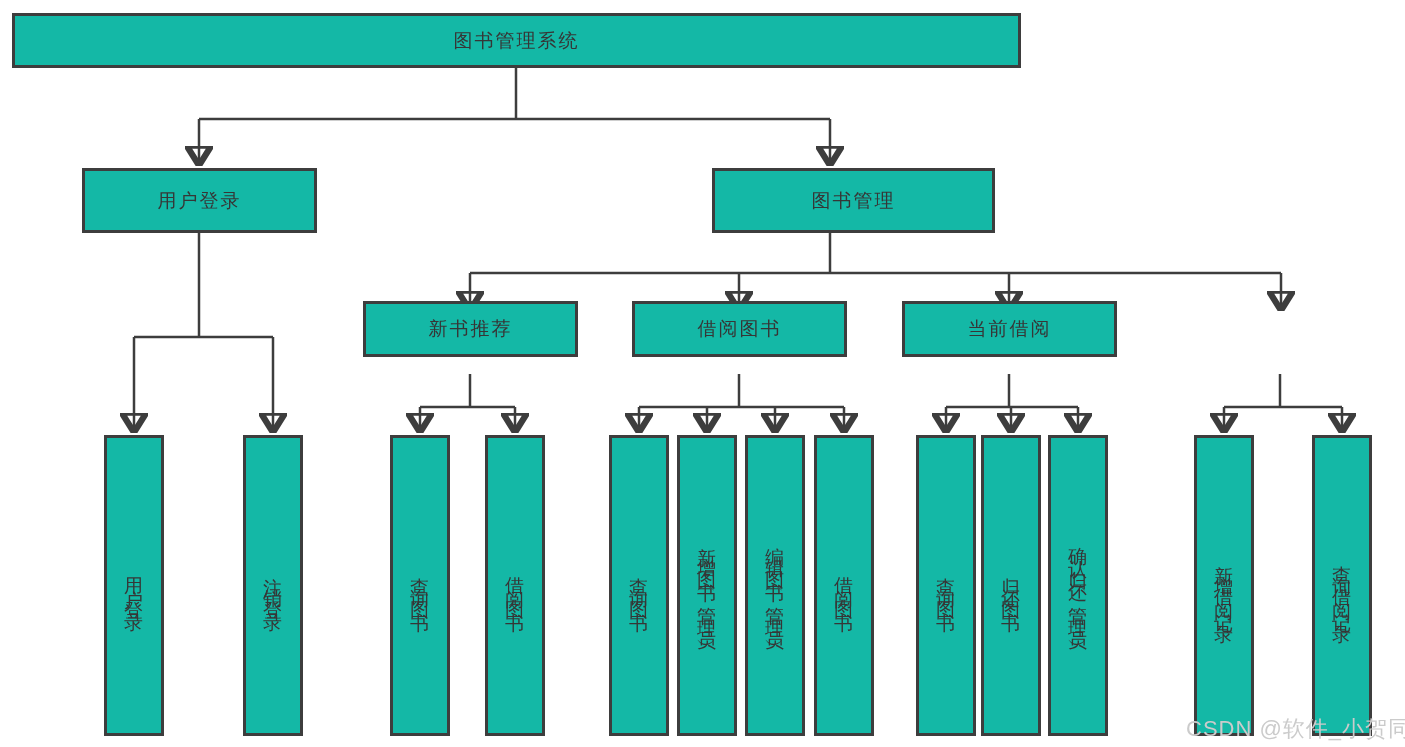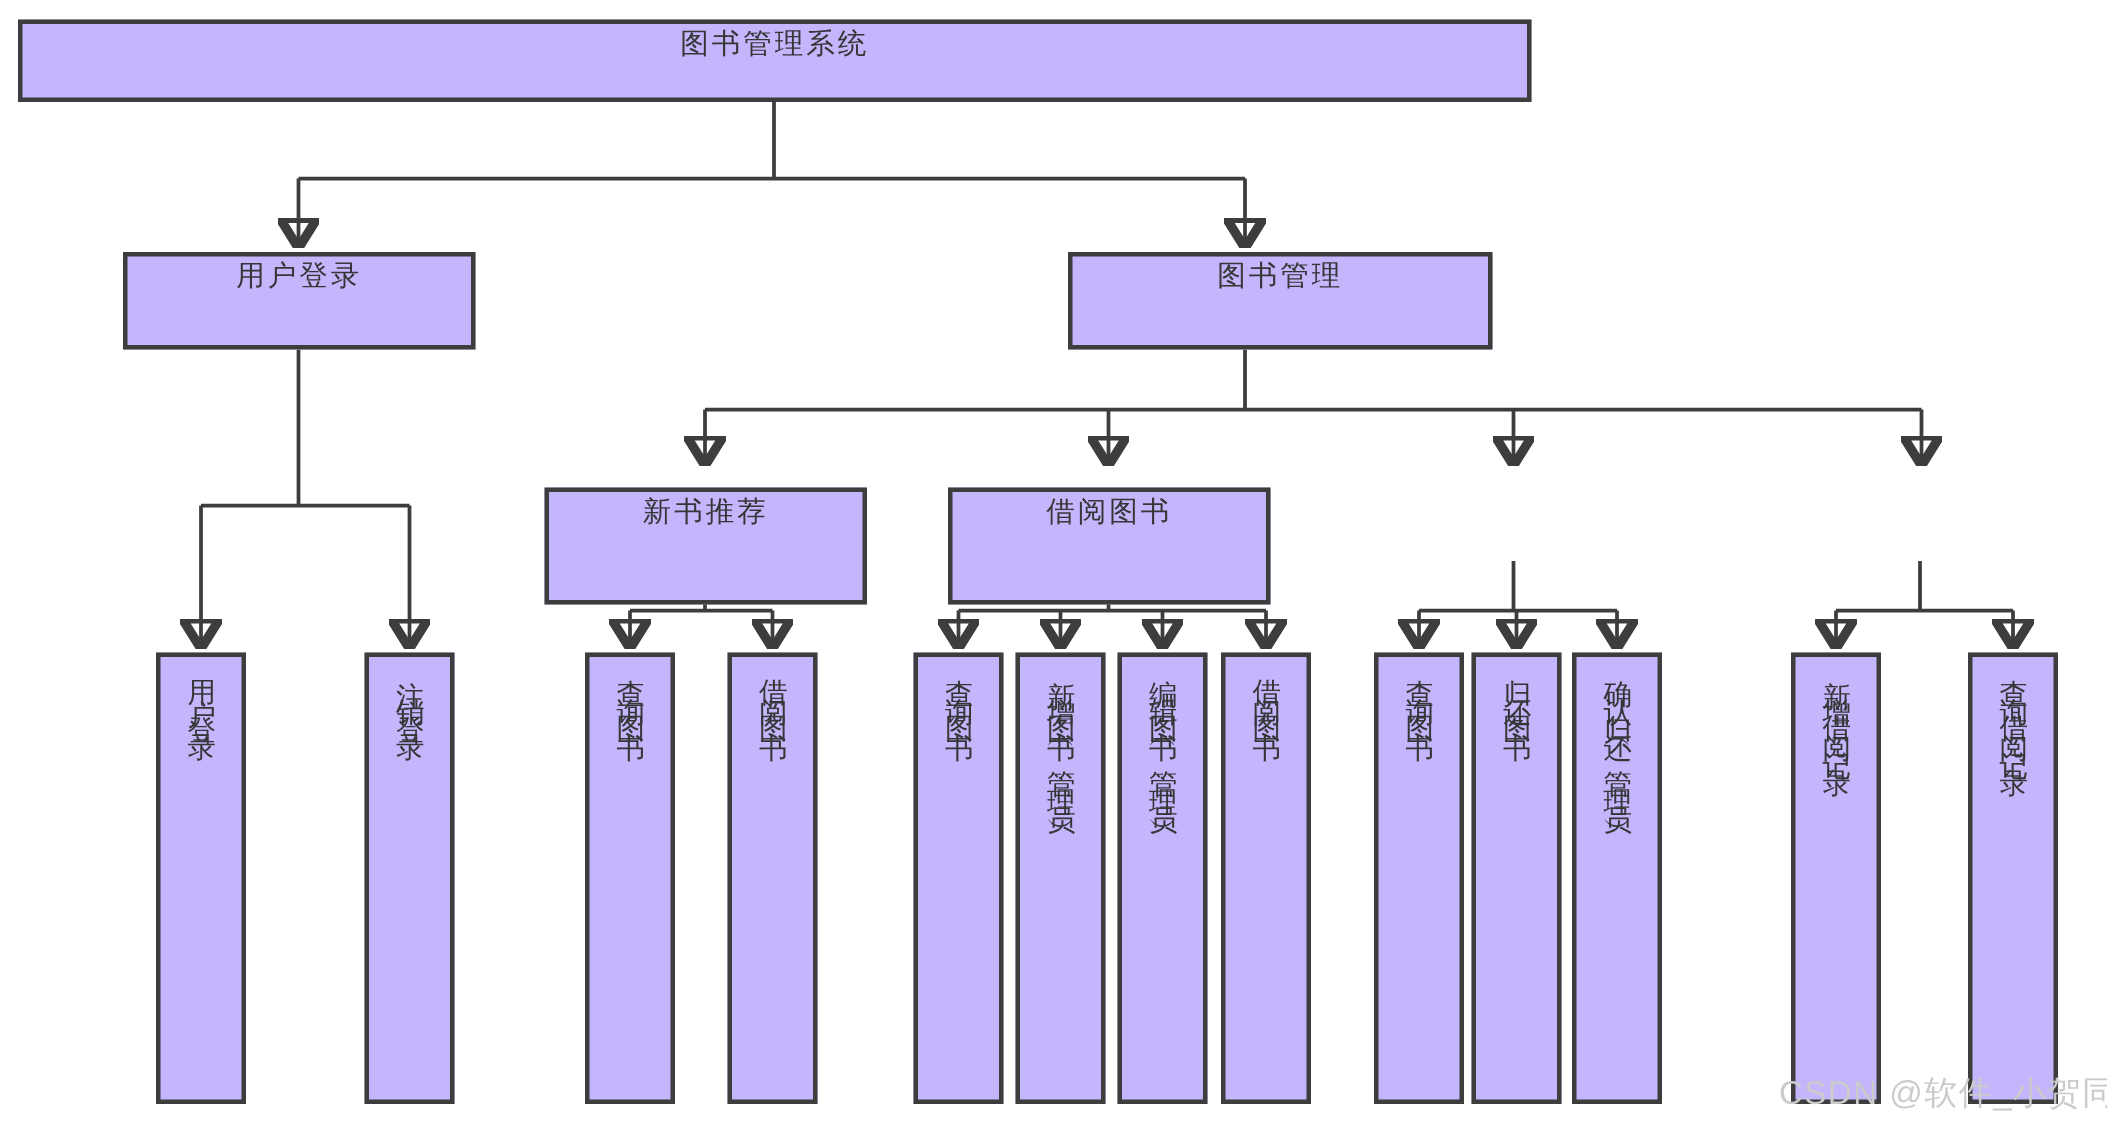--- a/index.html
+++ b/index.html
@@ -18,22 +18,23 @@
   }
   .connectors path, .connectors line {
     stroke: #3d3d3d;
     stroke-width: 2.5;
     fill: none;
   }
   .node {
     position: absolute;
     box-sizing: border-box;
     border: 3px solid #3d3d3d;
-    background: #c4b5fd;
+    background: #14b8a6;
     display: flex;
+    align-items: center;
     justify-content: center;
   }
   .node .lbl {
     color: #363636;
     font-size: 19px;
     letter-spacing: 2px;
     white-space: nowrap;
   }
   .v-node .lbl {
     writing-mode: vertical-rl;
@@ -41,21 +42,21 @@
     letter-spacing: 12px;
     white-space: normal;
     line-height: 1;
   }
   
   .n-root   { left: 12px;   top: 13px;  width: 1009px; height: 55px; }
   
   .n-l2a    { left: 82px;   top: 168px; width: 235px;  height: 65px; }
   .n-l2b    { left: 712px;  top: 168px; width: 283px;  height: 65px; }
   
-  .n-l3     { top: 325px; width: 215px; height: 78px; }
+  .n-l3     { top: 301px; width: 215px; height: 56px; }
   .n-l3a    { left: 363px; }
   .n-l3b    { left: 632px; }
   .n-l3c    { left: 902px; }
   .n-l3d    { left: 1173px; }
   
   .v-node   { top: 435px; width: 60px; height: 301px; }
   .leaf-1   { left: 104px; }
   .leaf-2   { left: 243px; }
   .leaf-3   { left: 390px; }
   .leaf-4   { left: 485px; }
@@ -142,20 +143,23 @@
   <div class="node n-l2b">
     <span class="lbl">图书管理</span>
   </div>
 
   <div class="node n-l3 n-l3a">
     <span class="lbl">新书推荐</span>
   </div>
   <div class="node n-l3 n-l3b">
     <span class="lbl">借阅图书</span>
   </div>
+  <div class="node n-l3 n-l3c">
+    <span class="lbl">当前借阅</span>
+  </div>
 
   <div class="node v-node leaf-1">
     <span class="lbl">用户登录</span>
   </div>
   <div class="node v-node leaf-2">
     <span class="lbl">注销登录</span>
   </div>
 
   <div class="node v-node leaf-3">
     <span class="lbl">查询图书</span>

